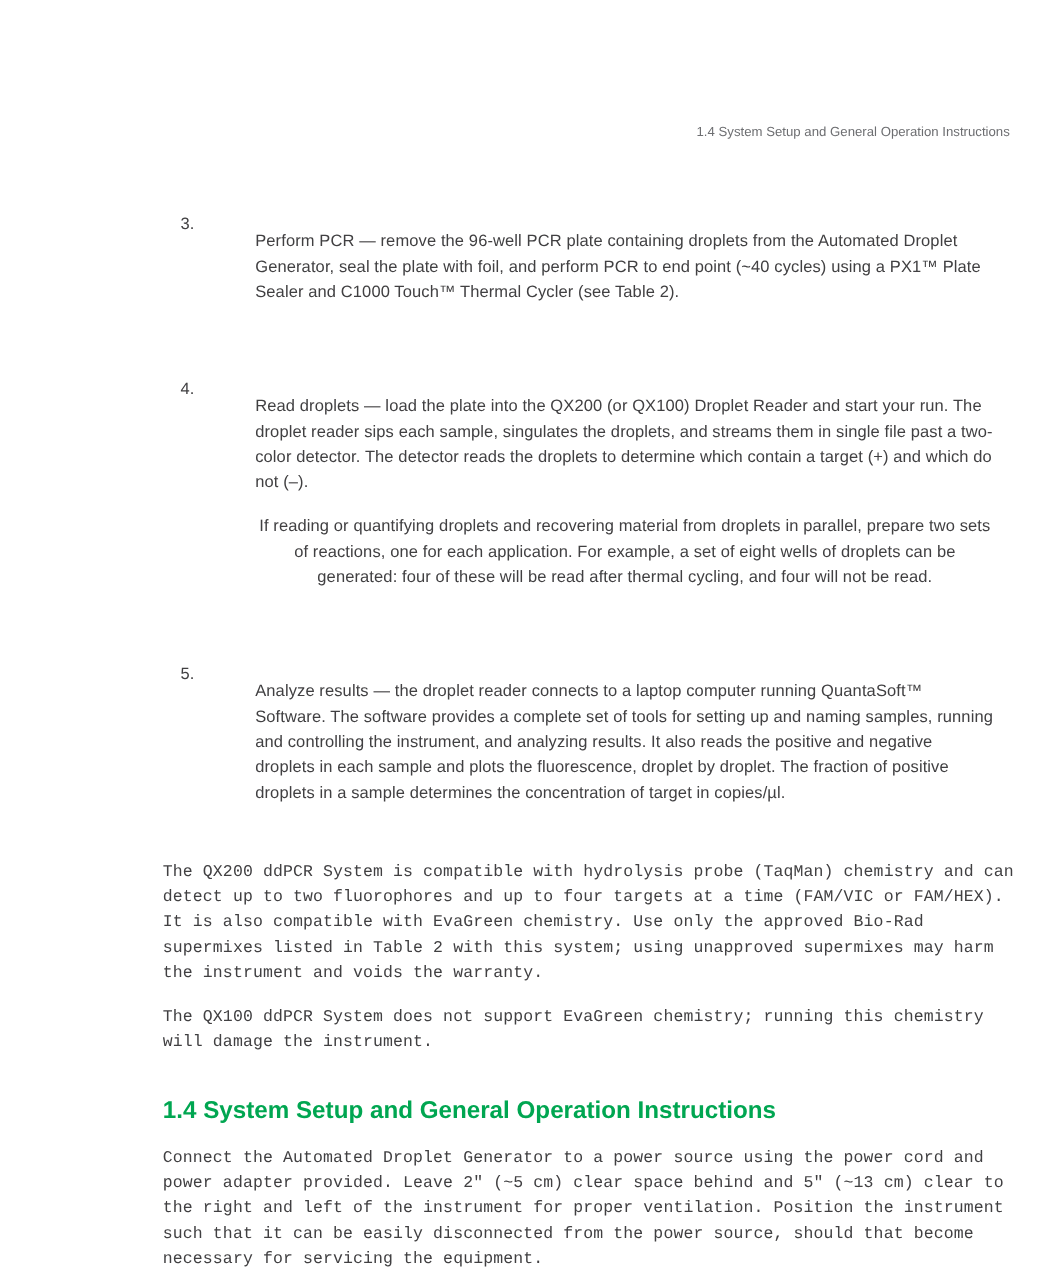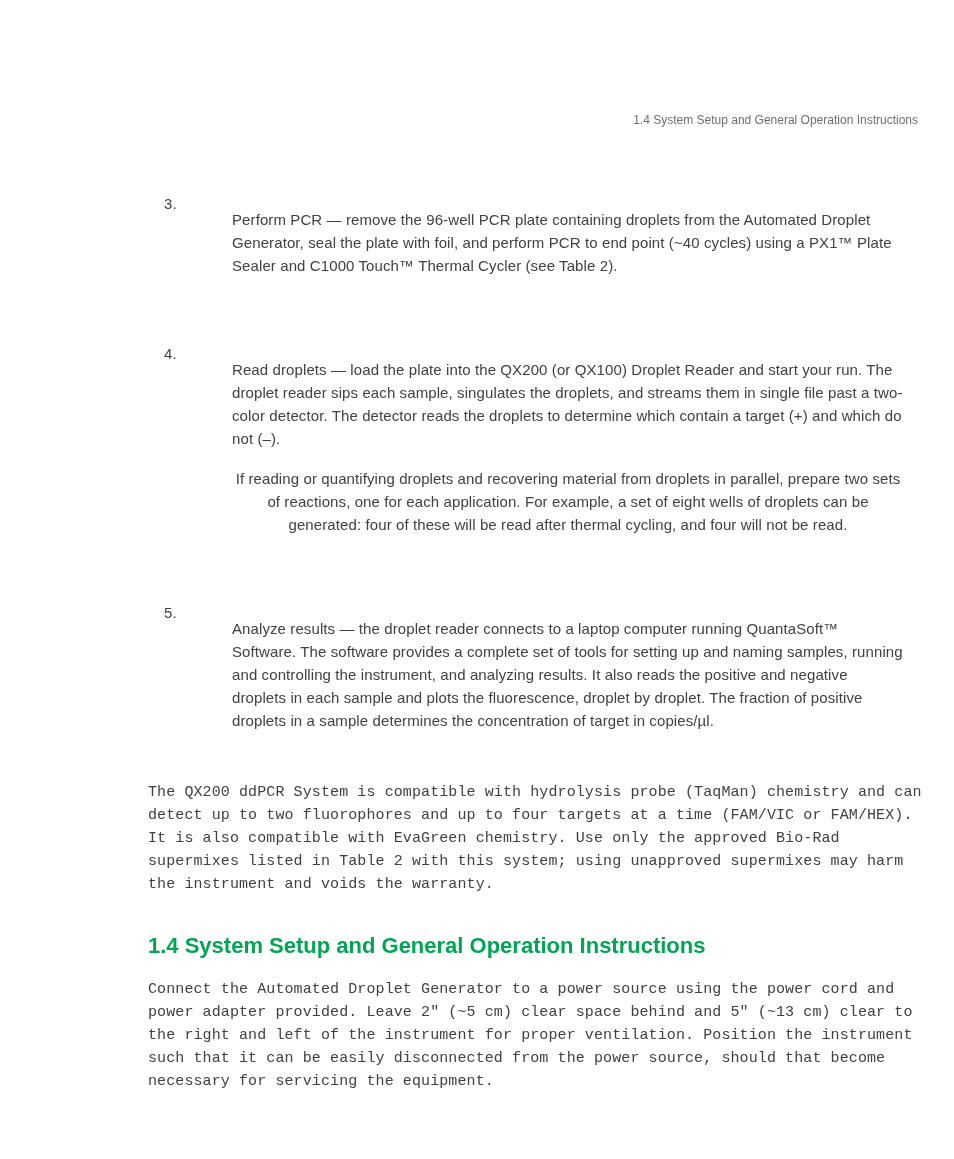--- a/index.html
+++ b/index.html
@@ -90,20 +90,21 @@
     </div>
 
     <div class="list-item">
       <span class="num">5.</span>
       <div class="item-body">
         <p>Analyze results — the droplet reader connects to a laptop computer running QuantaSoft™ Software. The software provides a complete set of tools for setting up and naming samples, running and controlling the instrument, and analyzing results. It also reads the positive and negative droplets in each sample and plots the fluorescence, droplet by droplet. The fraction of positive droplets in a sample determines the concentration of target in copies/µl.</p>
       </div>
     </div>
 
     <p>The QX200 ddPCR System is compatible with hydrolysis probe (TaqMan) chemistry and can detect up to two fluorophores and up to four targets at a time (FAM/VIC or FAM/HEX). It is also compatible with EvaGreen chemistry. Use only the approved Bio-Rad supermixes listed in Table 2 with this system; using unapproved supermixes may harm the instrument and voids the warranty.</p>
+    <p>The QX100 ddPCR System does not support EvaGreen chemistry; running this chemistry will damage the instrument.</p>
 
     <h1 class="section-heading">1.4 System Setup and General Operation Instructions</h1>
 
     <p>Connect the Automated Droplet Generator to a power source using the power cord and power adapter provided. Leave 2" (~5 cm) clear space behind and 5" (~13 cm) clear to the right and left of the instrument for proper ventilation. Position the instrument such that it can be easily disconnected from the power source, should that become necessary for servicing the equipment.</p>
 
   </div>
 
   <div class="running-footer">
     <span>Instruction Manual</span>
     <span class="sep">|</span>

